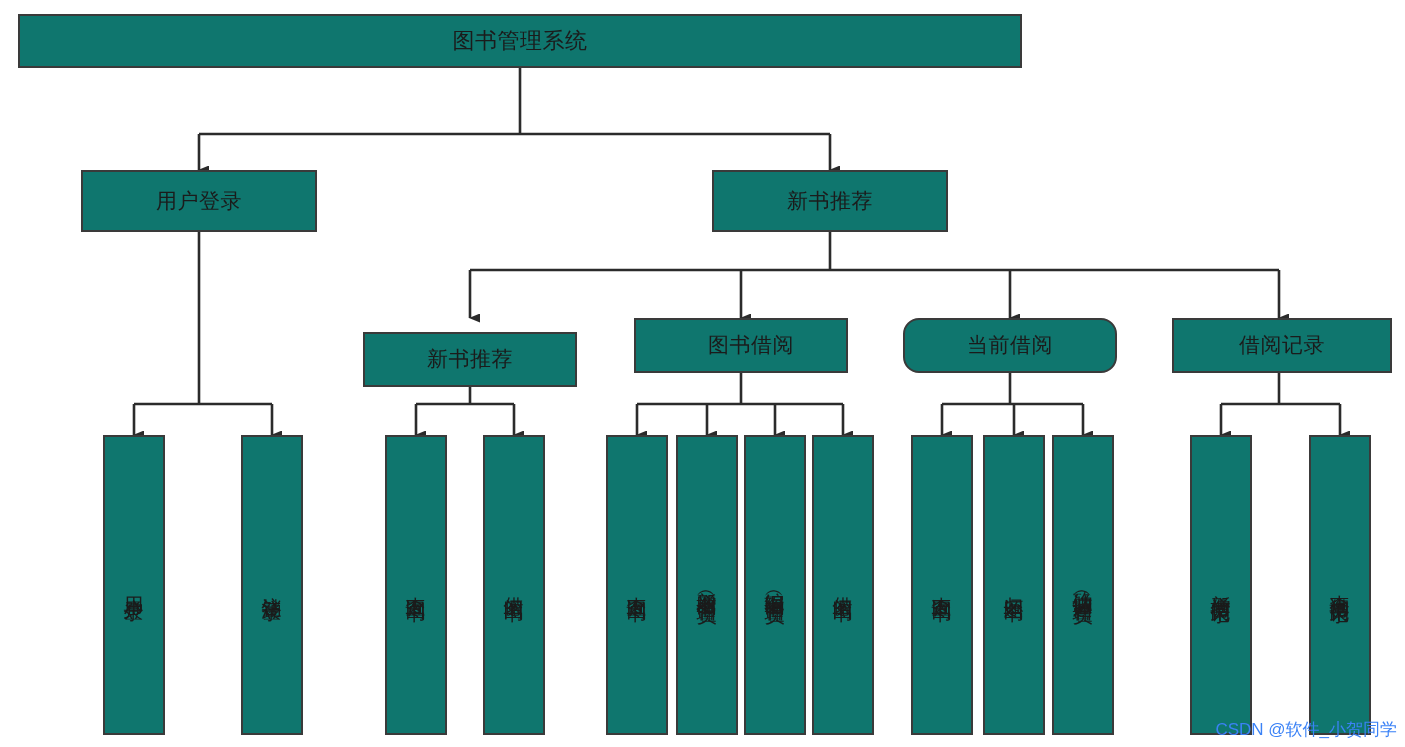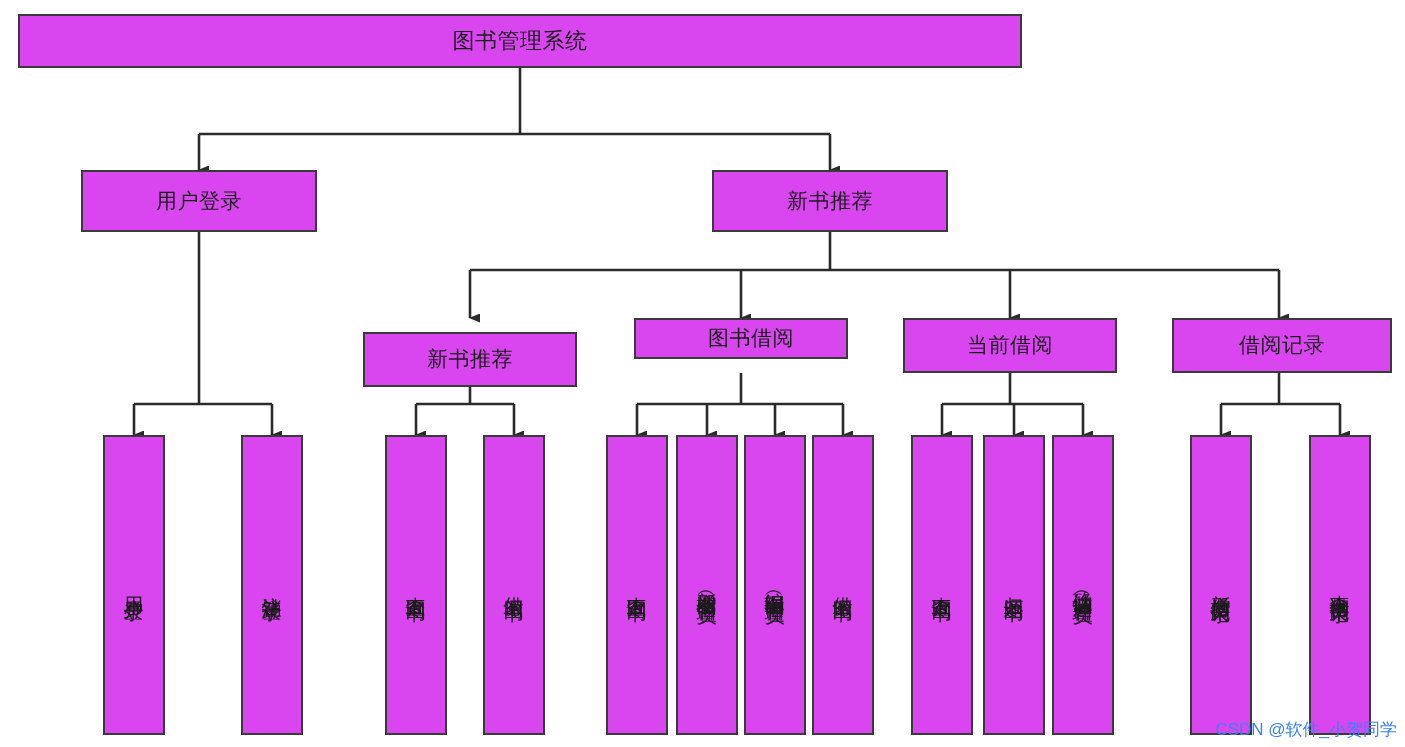--- a/index.html
+++ b/index.html
@@ -23,21 +23,21 @@
     position: absolute;
     left: 0;
     top: 0;
     width: 1405px;
     height: 747px;
     pointer-events: none;
   }
   .node {
     position: absolute;
     box-sizing: border-box;
-    background: #d946ef;
+    background: #0f766e;
     border: 2px solid #3a3a3a;
     display: flex;
     align-items: center;
     justify-content: center;
     z-index: 2;
   }
   .node-label {
     font-size: 21px;
     line-height: 1.18;
     color: #1b1b1b;
@@ -120,24 +120,24 @@
       </div>
       <div class="node level2" style="left: 81px; top: 170px; width: 236px; height: 62px;">
         <span class="node-label">用户登录</span>
       </div>
       <div class="node level2" style="left: 712px; top: 170px; width: 236px; height: 62px;">
         <span class="node-label">新书推荐</span>
       </div>
       <div class="node level3" style="left: 363px; top: 332px; width: 214px; height: 55px;">
         <span class="node-label">新书推荐</span>
       </div>
-      <div class="node level3" style="left: 634px; top: 318px; width: 214px; height: 41px; padding-left: 20px;">
+      <div class="node level3" style="left: 634px; top: 318px; width: 214px; height: 55px; padding-left: 20px;">
         <span class="node-label">图书借阅</span>
       </div>
-      <div class="node level3" style="left: 903px; top: 318px; width: 214px; height: 55px;">
+      <div class="node level3" style="left: 903px; top: 318px; width: 214px; height: 55px; border-radius: 16px;">
         <span class="node-label">当前借阅</span>
       </div>
       <div class="node level3" style="left: 1172px; top: 318px; width: 220px; height: 55px;">
         <span class="node-label">借阅记录</span>
       </div>
       <div class="node leaf vertical" style="left: 103px; top: 435px; width: 62px; height: 300px;">
         <span class="node-label">用户登录</span>
       </div>
       <div class="node leaf vertical" style="left: 241px; top: 435px; width: 62px; height: 300px;">
         <span class="node-label">注销登录</span>

